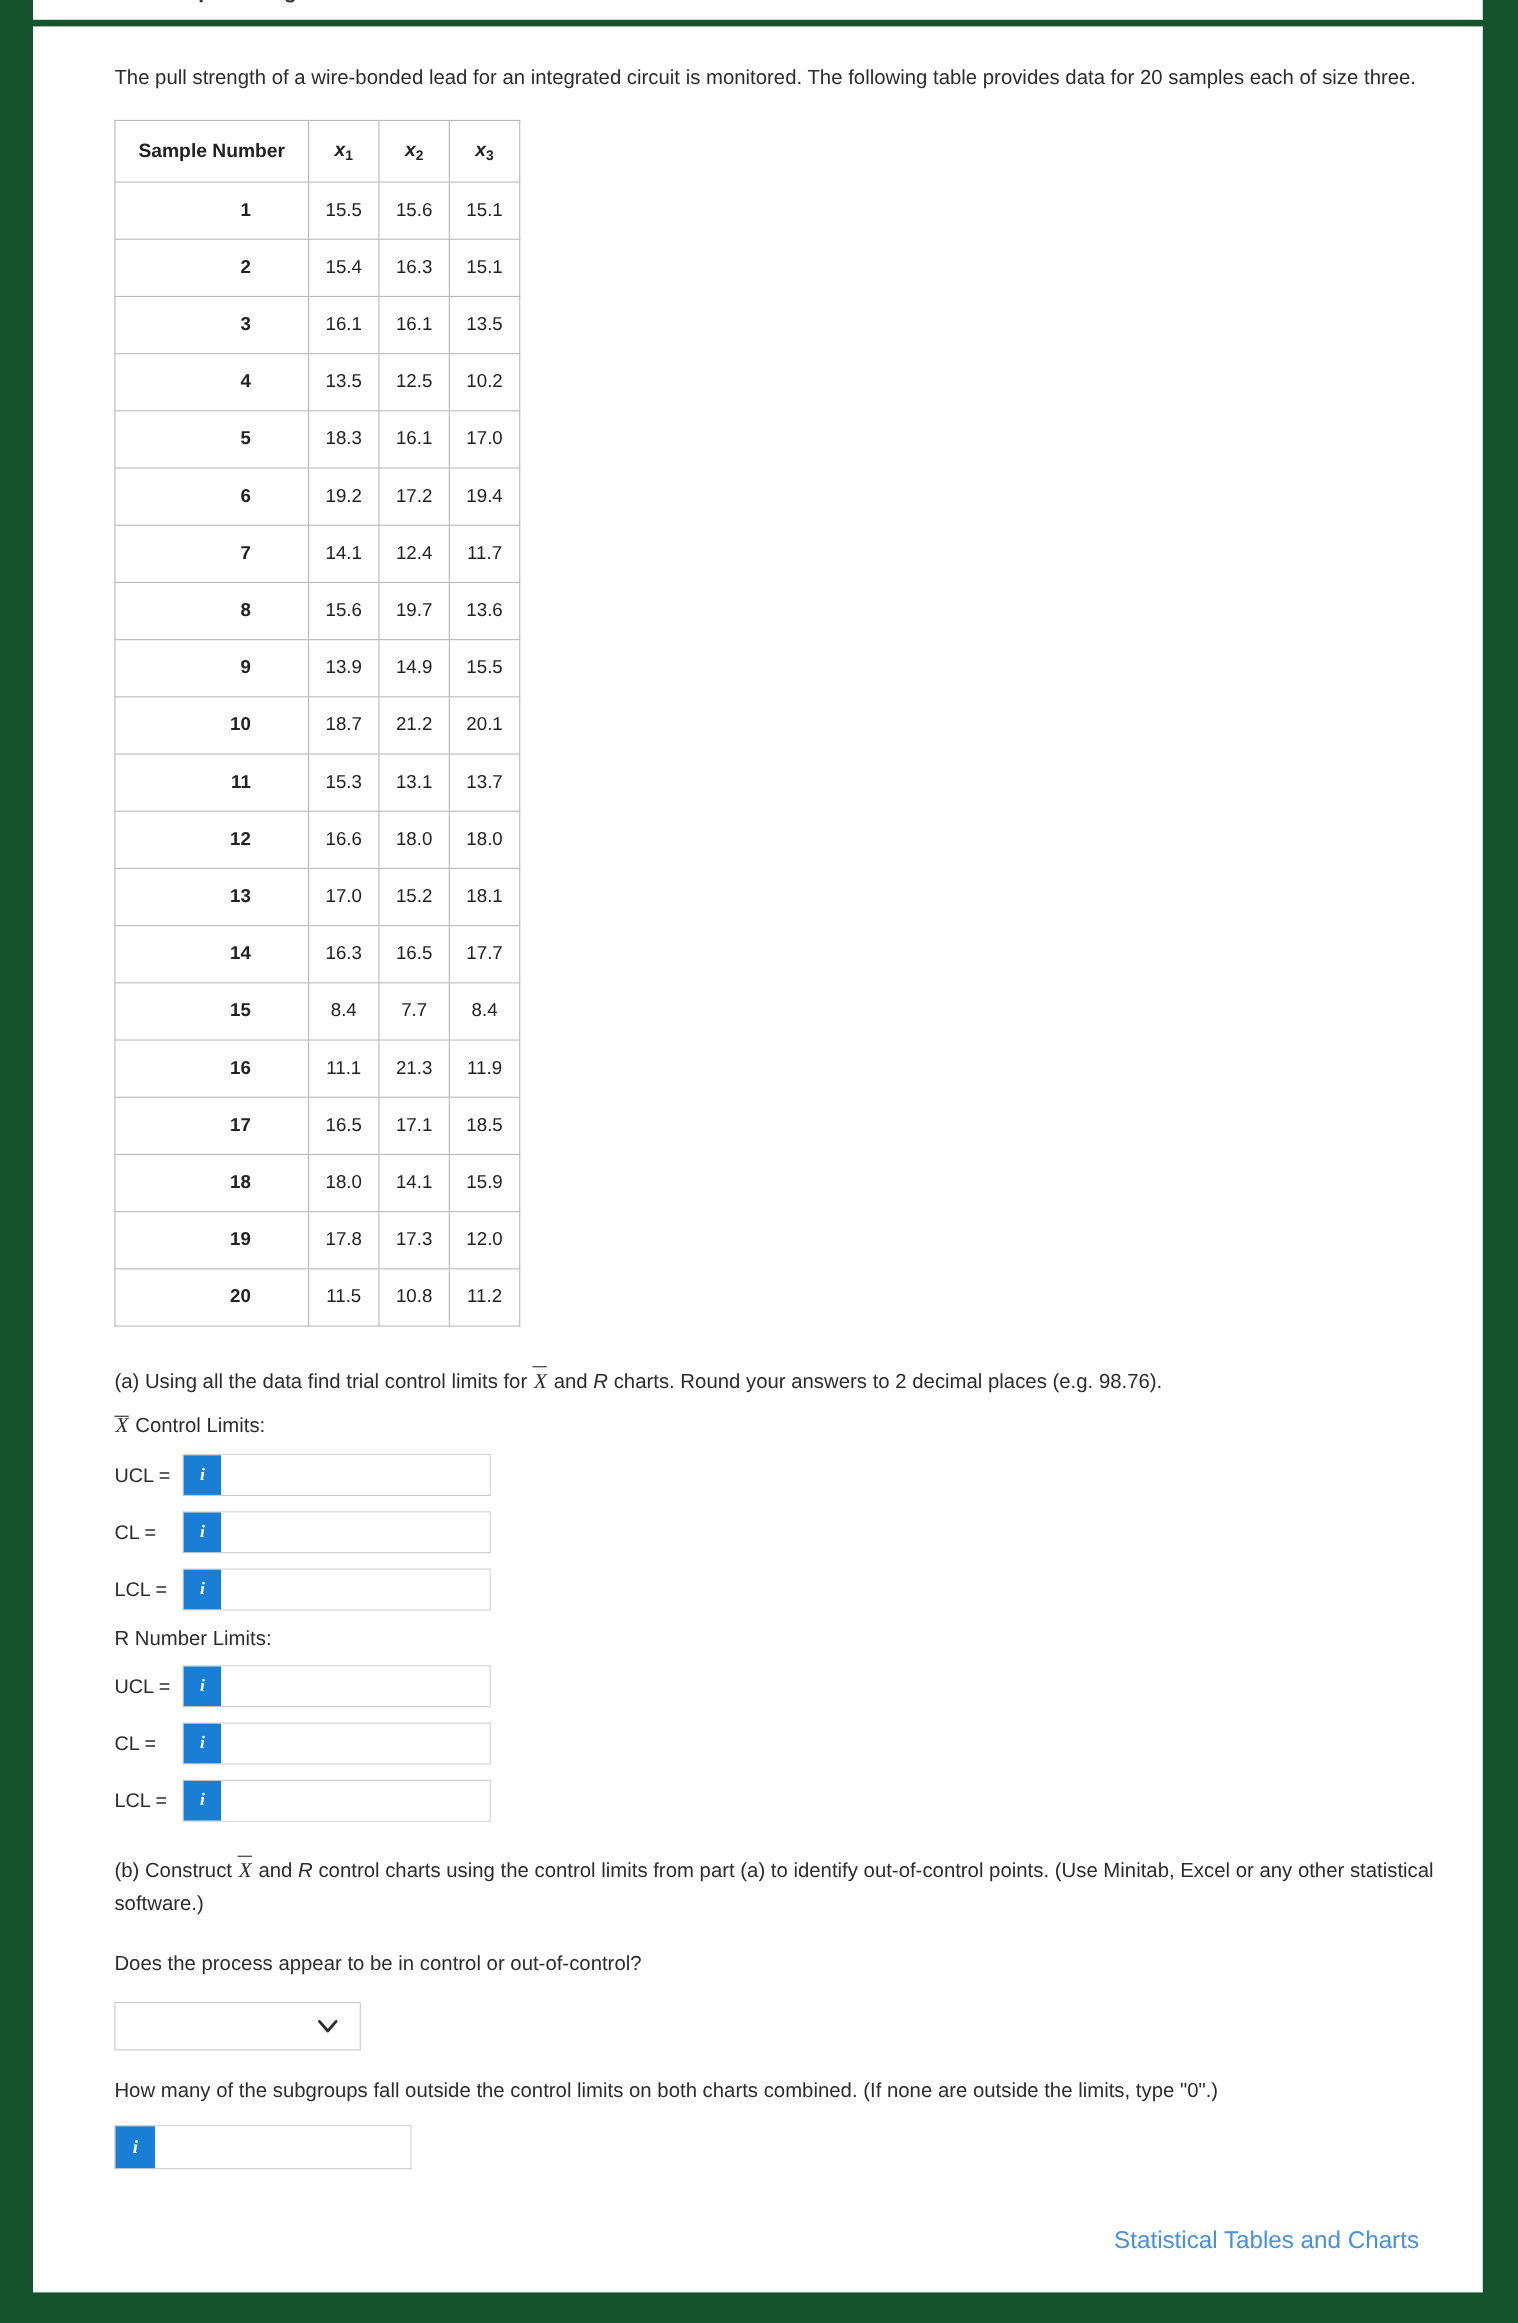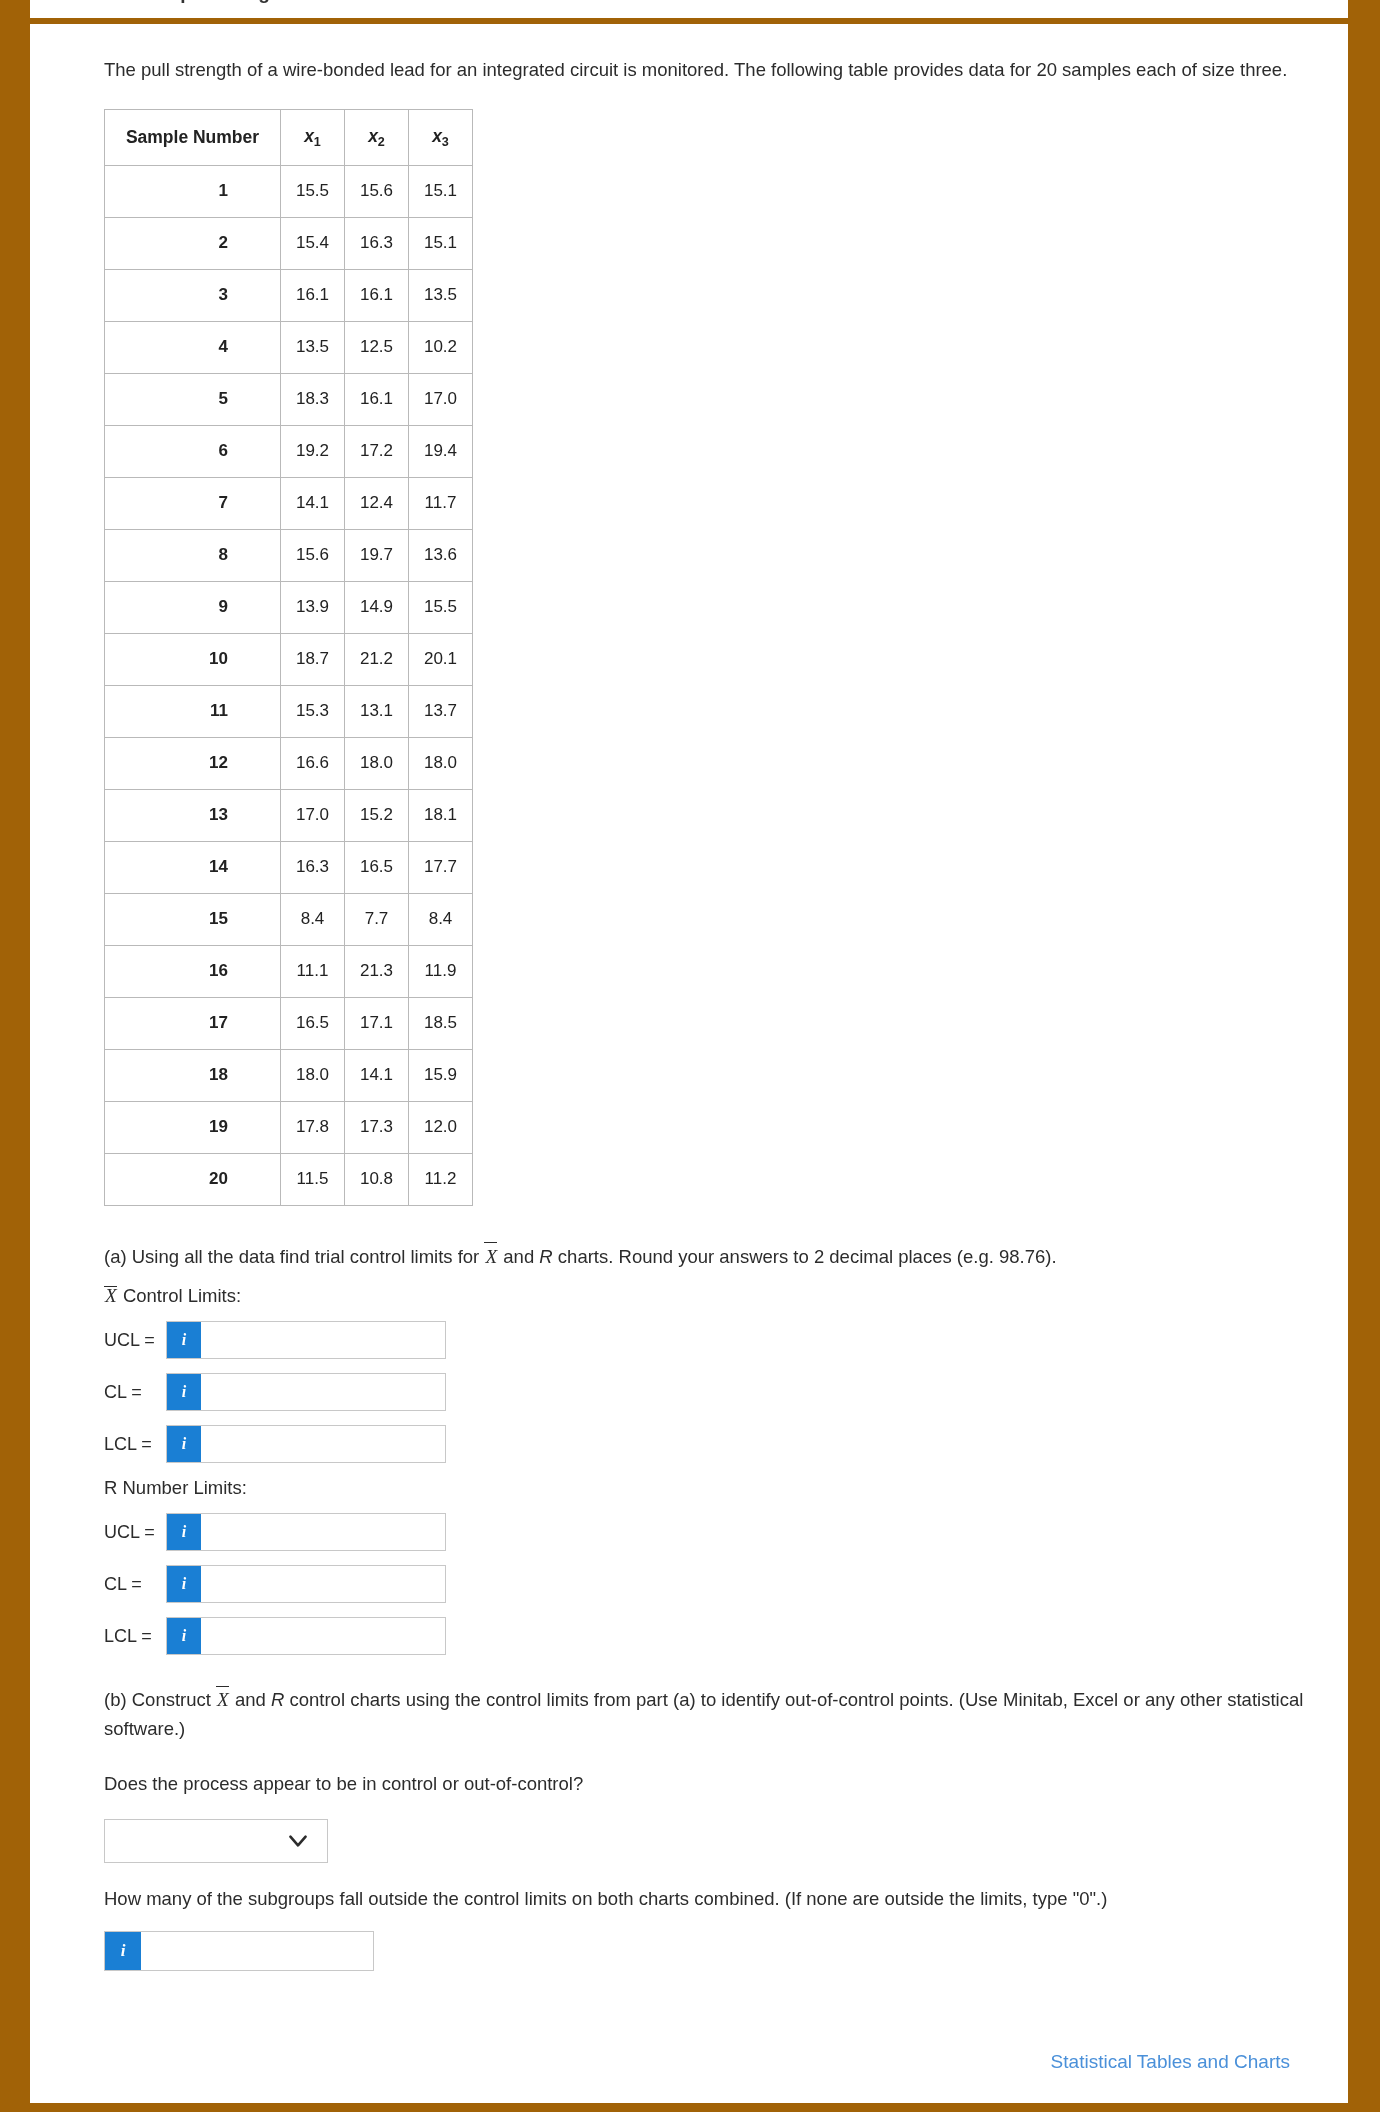--- a/index.html
+++ b/index.html
@@ -6,21 +6,21 @@
   html, body {
     margin: 0;
     padding: 0;
     background: #f2f2f2;
     font-family: "Liberation Sans", sans-serif;
   }
   .page {
     width: 1380px;
     min-height: 2112px;
     position: relative;
-    background: #a16207;
+    background: #14532d;
   }
   
   .attempt-bar {
     position: absolute;
     left: 30px;
     top: 0;
     width: 1318px;
     height: 18px;
     background: #ffffff;
     overflow: hidden;
@@ -202,24 +202,23 @@
 
   
   .footer-link-wrap {
     display: flex;
     justify-content: flex-end;
     margin-top: 52px;
     padding-right: 14px;
   }
   .footer-link {
     color: #4a90d9;
-    font-size: 19px;
+    font-size: 22px;
     text-decoration: none;
     cursor: pointer;
-    margin-top: 28px;
   }
   .gap-sm { height: 22px; }
   .gap-md { height: 30px; }
 </style>
 </head>
 <body>
 
 <div class="page">
 
   <div class="attempt-bar">

